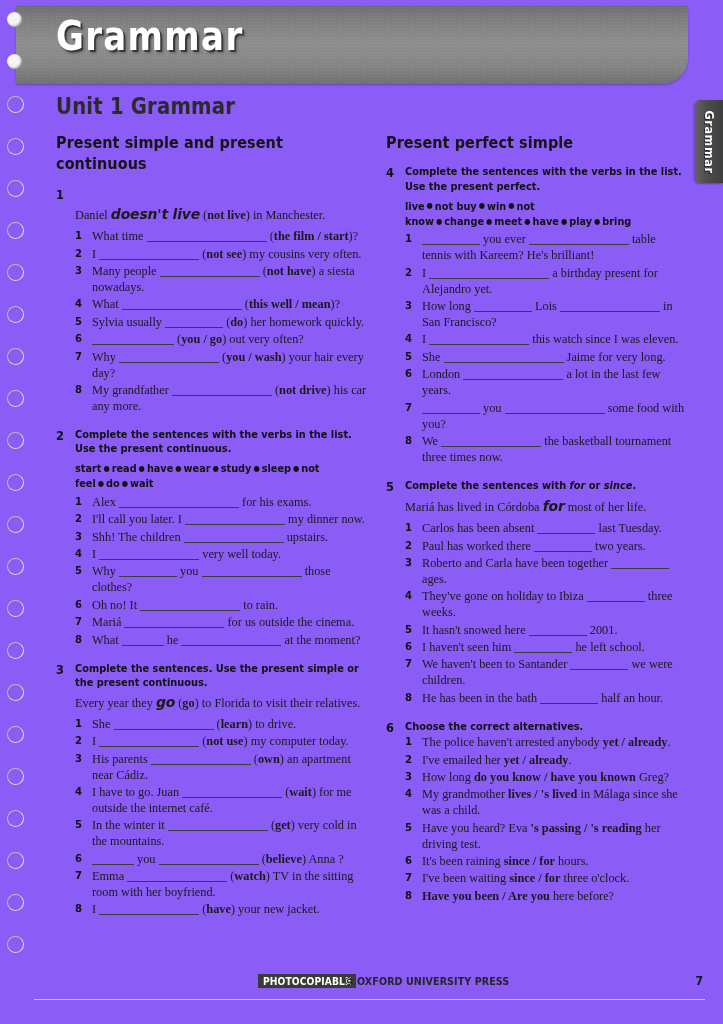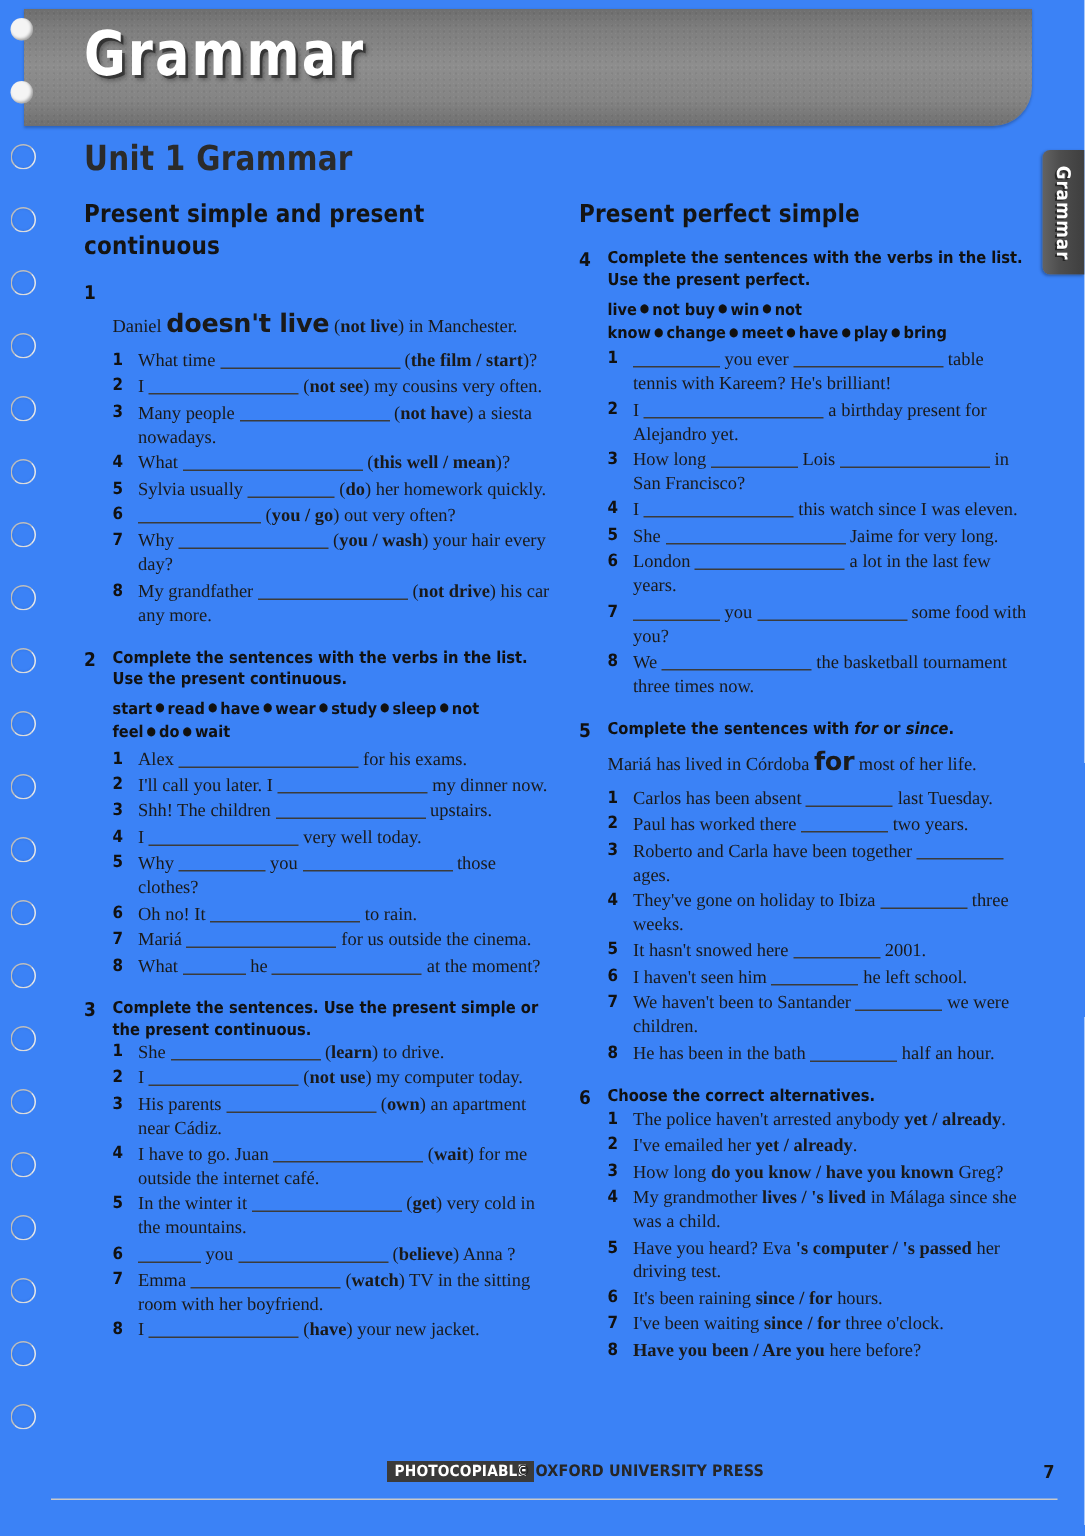--- a/index.html
+++ b/index.html
@@ -4,21 +4,21 @@
 <style>
   html,body{margin:0;padding:0;background:#fff;}
   body{
     width:723px;height:1024px;position:relative;overflow:hidden;
     font-family:"Liberation Serif", serif;
     color:#1a1a1a;
     -webkit-font-smoothing:antialiased;
   }
 
   
-  #page{position:absolute;inset:0;background:#3b82f6;}
+  #page{position:absolute;inset:0;background:#8b5cf6;}
 
   
   .spiral{position:absolute;left:0;top:0;width:34px;height:1024px;z-index:40;}
   .hole{position:absolute;left:7px;width:15px;height:15px;border-radius:50%;}
   .hole.on-dark{background:#f4f4f4;box-shadow:inset -1px -1px 2px rgba(0,0,0,.35);}
   .hole.on-light{
     background:transparent;border:1.6px solid #bdbdbd;
     box-shadow:inset 0 0 2px rgba(0,0,0,.10);
     border-right-color:#e8e8e8;border-bottom-color:#dcdcdc;
   }
@@ -104,22 +104,23 @@
     font-weight:bold;font-size:10.8px;line-height:1.42;color:#111;
     margin:5px 0 3px 0;
   }
   .wordlist .sep{font-size:8px;vertical-align:1.5px;padding:0 2px;}
 
   .example{
     font-family:"Liberation Serif",serif;font-size:12.3px;
     margin:4px 0 5px 0;line-height:1.28;
   }
   .ans{
-    font-family:"DejaVu Sans",sans-serif;font-weight:bold;font-size:17px;
+    font-family:"DejaVu Sans",sans-serif;font-weight:bold;font-size:14px;
     letter-spacing:-.2px;
+    font-style:italic;
   }
 
   ol.items{list-style:none;margin:0;padding:0;}
   ol.items>li{
     position:relative;padding-left:17px;margin-bottom:1.5px;
     font-size:12.3px;line-height:1.295;
   }
   ol.items>li>.n{
     position:absolute;left:0;top:0;width:13px;text-align:left;
     font-family:"DejaVu Sans Condensed","Liberation Sans",sans-serif;
@@ -241,20 +242,21 @@
             <li><span class="n">8</span>What <span class="blank bl-xs"></span> he <span class="blank bl-lg"></span> at the moment?</li>
           </ol>
         </div>
       </div>
     <div class="ex">
         <div class="ex-head">
           <span class="ex-num">3</span>
           <span class="ex-text">Complete the sentences. Use the present simple or the present continuous.</span>
         </div>
         <div class="body">
+          <div class="example">Every year they <span class="ans">go</span> (<span class="b">go</span>) to Florida to visit their relatives.</div>
           <ol class="items">
             <li><span class="n">1</span>She <span class="blank bl-lg"></span> (<span class="b">learn</span>) to drive.</li>
             <li><span class="n">2</span>I <span class="blank bl-lg"></span> (<span class="b">not use</span>) my computer today.</li>
             <li><span class="n">3</span>His parents <span class="blank bl-lg"></span> (<span class="b">own</span>) an apartment near Cádiz.</li>
             <li><span class="n">4</span>I have to go. Juan <span class="blank bl-lg"></span> (<span class="b">wait</span>) for me outside the internet café.</li>
             <li><span class="n">5</span>In the winter it <span class="blank bl-lg"></span> (<span class="b">get</span>) very cold in the mountains.</li>
             <li><span class="n">6</span><span class="blank bl-xs"></span> you <span class="blank bl-lg"></span> (<span class="b">believe</span>) Anna ?</li>
             <li><span class="n">7</span>Emma <span class="blank bl-lg"></span> (<span class="b">watch</span>) TV in the sitting room with her boyfriend.</li>
             <li><span class="n">8</span>I <span class="blank bl-lg"></span> (<span class="b">have</span>) your new jacket.</li>
           </ol>
@@ -306,21 +308,21 @@
         <div class="ex-head">
           <span class="ex-num">6</span>
           <span class="ex-text">Choose the correct alternatives.</span>
         </div>
         <div class="body">
           <ol class="items">
             <li><span class="n">1</span>The police haven't arrested anybody <span class="b">yet / already</span>.</li>
             <li><span class="n">2</span>I've emailed her <span class="b">yet / already</span>.</li>
             <li><span class="n">3</span>How long <span class="b">do you know / have you known</span> Greg?</li>
             <li><span class="n">4</span>My grandmother <span class="b">lives / 's lived</span> in Málaga since she was a child.</li>
-            <li><span class="n">5</span>Have you heard? Eva <span class="b">'s computer / 's passed</span> her driving test.</li>
+            <li><span class="n">5</span>Have you heard? Eva <span class="b">'s passing / 's reading</span> her driving test.</li>
             <li><span class="n">6</span>It's been raining <span class="b">since / for</span> hours.</li>
             <li><span class="n">7</span>I've been waiting <span class="b">since / for</span> three o'clock.</li>
             <li><span class="n">8</span><span class="b">Have you been / Are you</span> here before?</li>
           </ol>
         </div>
       </div>
   </div>
 
   <div class="footer">
     <div class="photocopiable">PHOTOCOPIABLE</div>

